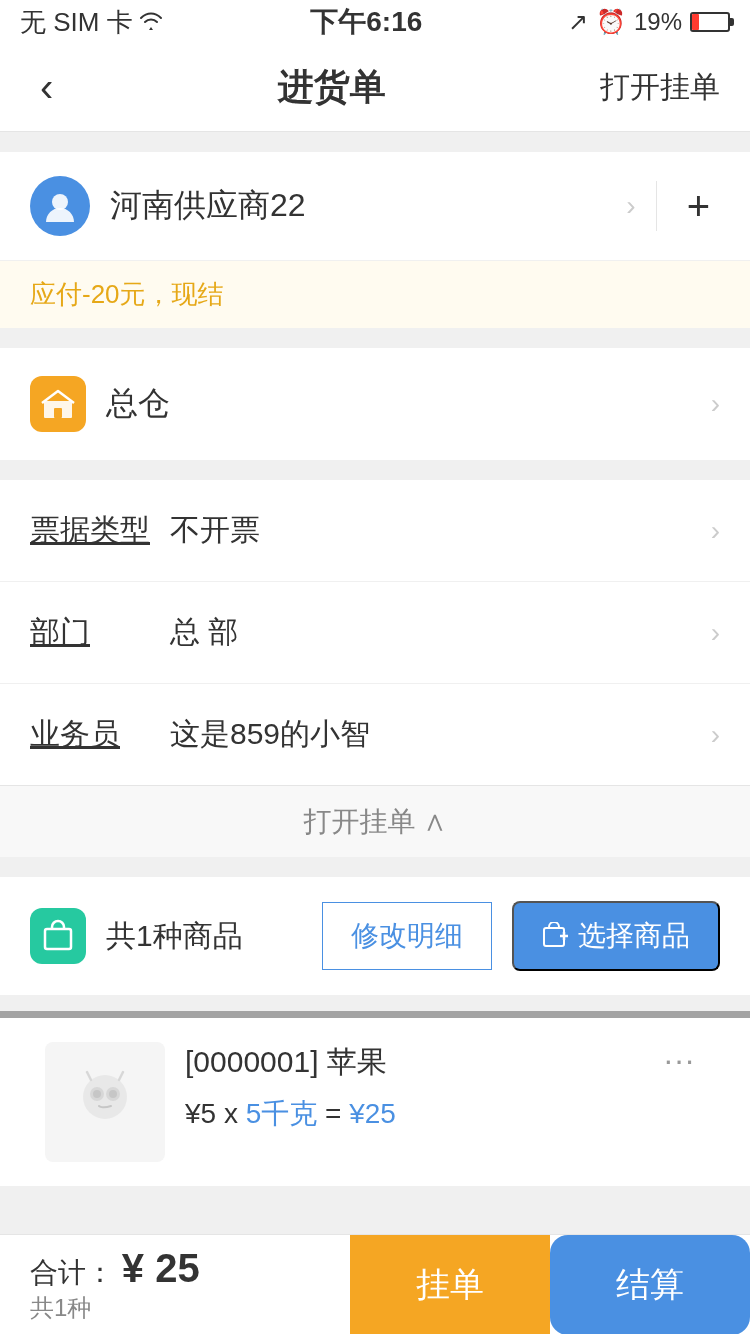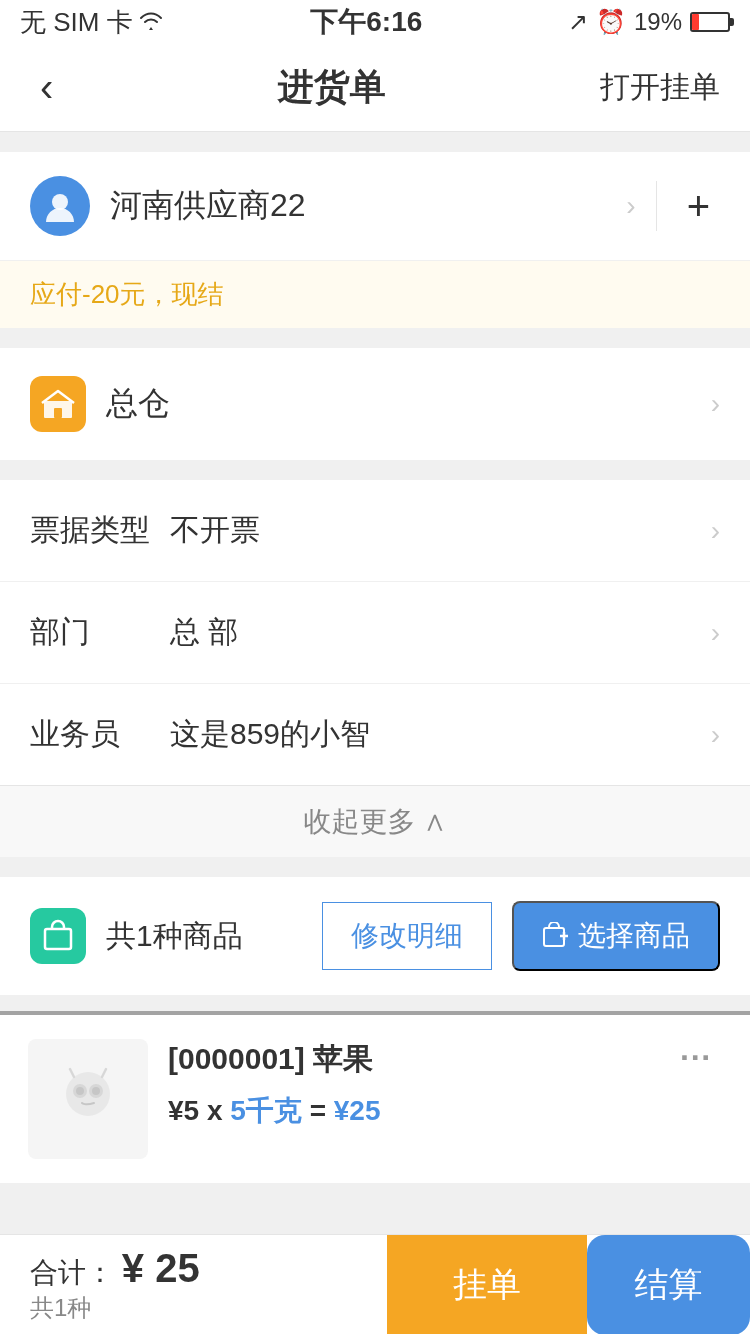--- a/index.html
+++ b/index.html
@@ -150,20 +150,21 @@
       display: flex;
       align-items: center;
       padding: 30px 30px;
       border-top: 1px solid #f0f0f0;
     }
     .form-label {
       width: 140px;
       font-size: 30px;
       color: #333;
       flex-shrink: 0;
+      text-decoration: underline;
     }
     .form-value {
       flex: 1;
       font-size: 30px;
       color: #333;
     }
     .form-placeholder {
       flex: 1;
       font-size: 30px;
       color: #ccc;
@@ -224,24 +225,23 @@
       display: flex;
       align-items: center;
       gap: 8px;
     }
 
     
     .product-item {
       background: #fff;
       display: flex;
       align-items: flex-start;
-      padding: 24px 28px;
+      padding: 24px 45px;
       margin-top: 16px;
-      border-top: 4px solid #a3a3a3;
-      font-weight: bold;
+      border-top: 7px solid #a3a3a3;
     }
     .product-thumb {
       width: 120px; height: 120px;
       background: #f5f5f5;
       border-radius: 8px;
       display: flex; align-items: center; justify-content: center;
       margin-right: 20px;
       flex-shrink: 0;
       overflow: hidden;
     }
@@ -294,21 +294,21 @@
       height: 100px;
       background: #f5a623;
       display: flex;
       align-items: center;
       justify-content: center;
       font-size: 34px;
       color: #fff;
       cursor: pointer;
     }
     .settle-btn {
-      width: 163px;
+      width: 200px;
       height: 100px;
       background: #4a90e2;
       display: flex;
       align-items: center;
       justify-content: center;
       font-size: 34px;
       color: #fff;
       cursor: pointer;
       border-radius: 18px;
     }
@@ -394,21 +394,21 @@
     <span class="form-value">总 部</span>
     <span class="chevron-right">›</span>
   </div>
   <div class="form-row">
     <span class="form-label">业务员</span>
     <span class="form-value">这是859的小智</span>
     <span class="chevron-right">›</span>
   </div>
 </div>
 
-<div class="collapse-bar">收起更多 ∧</div>
+<div class="collapse-bar">打开挂单 ∧</div>
 
 <div class="section-gap"></div>
 
 <div class="product-header">
   <div class="product-count-icon">
     <svg width="34" height="34" viewBox="0 0 34 34" fill="none">
       <rect x="4" y="10" width="26" height="20" rx="2" fill="none" stroke="#fff" stroke-width="2.5"></rect>
       <path d="M11 10V8a6 6 0 0112 0v2" stroke="#fff" stroke-width="2.5" fill="none"></path>
     </svg>
   </div>

